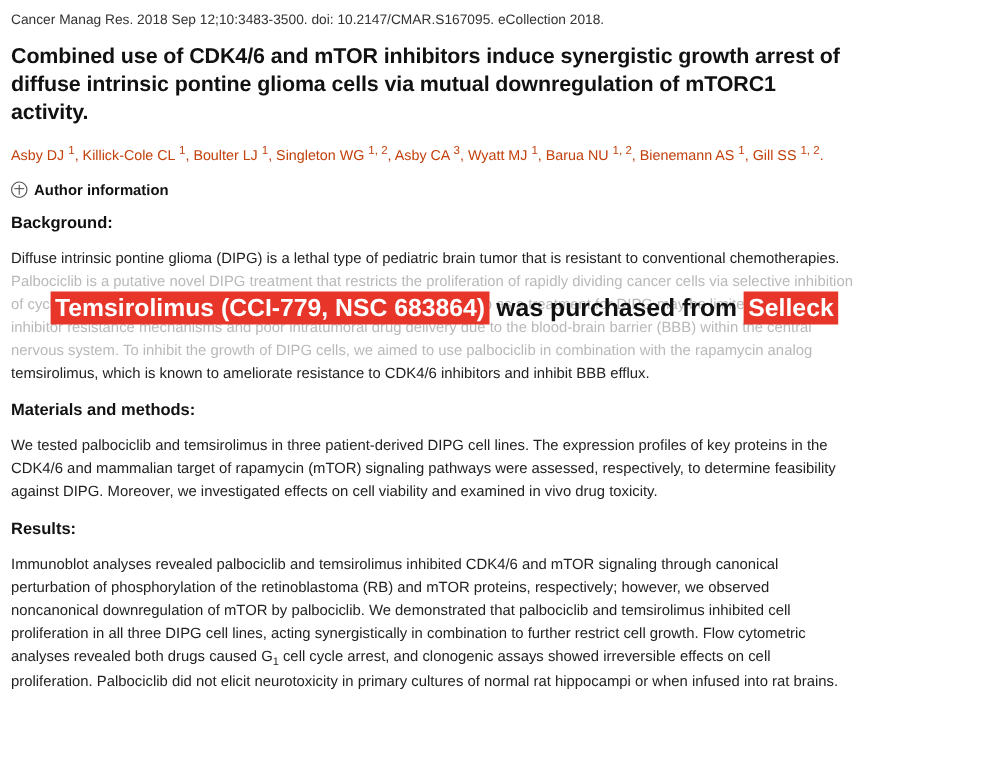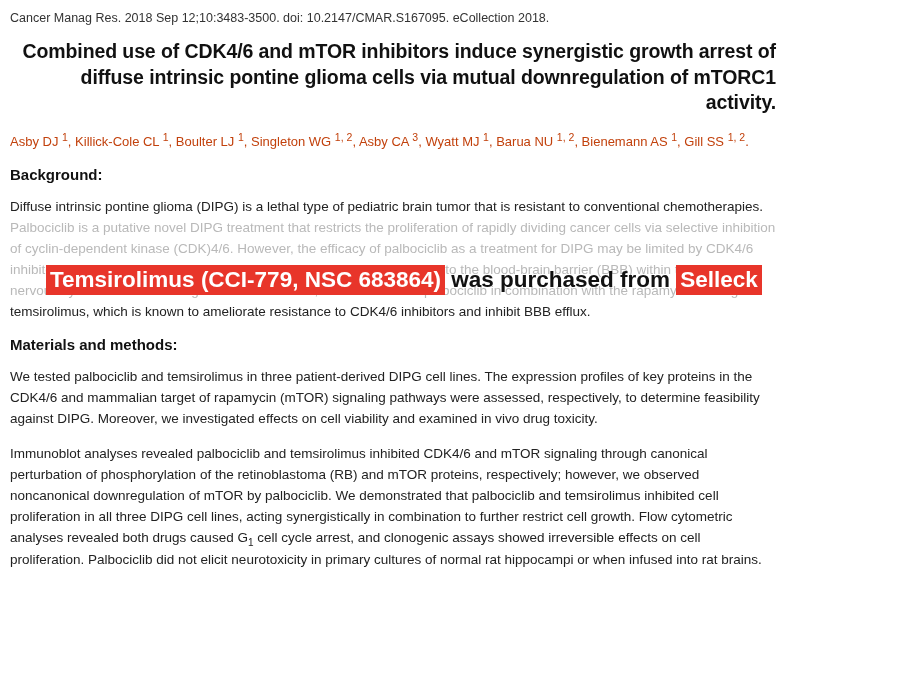--- a/index.html
+++ b/index.html
@@ -27,21 +27,20 @@
     line-height: 1.35;
     margin: 2px 0 12px 0;
   }
   .title {
     font-size: 19.5px;
     font-weight: bold;
     line-height: 1.32;
     color: #111111;
     margin: 0 0 14px 0;
     letter-spacing: -0.1px;
-    text-align: right;
   }
   .authors {
     font-size: 13px;
     color: #c2410c;
     line-height: 1.5;
     margin: 0 0 14px 0;
   }
   .authors .sup {
     font-size: 10.5px;
     vertical-align: super;
@@ -127,28 +126,33 @@
 <body>
 
 <div class="page">
 
   <div class="citation">Cancer Manag Res. 2018 Sep 12;10:3483-3500. doi: 10.2147/CMAR.S167095. eCollection 2018.</div>
 
   <div class="title">Combined use of CDK4/6 and mTOR inhibitors induce synergistic growth arrest of diffuse intrinsic pontine glioma cells via mutual downregulation of mTORC1 activity.</div>
 
   <div class="authors">Asby DJ <span class="sup">1</span>, Killick-Cole CL <span class="sup">1</span>, Boulter LJ <span class="sup">1</span>, Singleton WG <span class="sup">1</span><span class="sup">, 2</span>, Asby CA <span class="sup">3</span>, Wyatt MJ <span class="sup">1</span>, Barua NU <span class="sup">1</span><span class="sup">, 2</span>, Bienemann AS <span class="sup">1</span>, Gill SS <span class="sup">1</span><span class="sup">, 2</span>.</div>
 
+  <div class="author-info">
+    <span class="plus-icon"></span>
+    <span>Author information</span>
+  </div>
 
 
   <h3 class="section">Background:</h3>
   <p class="body">Diffuse intrinsic pontine glioma (DIPG) is a lethal type of pediatric brain tumor that is resistant to conventional chemotherapies. <span class="faded">Palbociclib is a putative novel DIPG treatment that restricts the proliferation of rapidly dividing cancer cells via selective inhibition of cyclin-dependent kinase (CDK)4/6. However, the efficacy of palbociclib as a treatment for DIPG may be limited by CDK4/6 inhibitor resistance mechanisms and poor intratumoral drug delivery due to the blood-brain barrier (BBB) within the central nervous system. To inhibit the growth of DIPG cells, we aimed to use palbociclib in combination with the rapamycin analog </span>temsirolimus, which is known to ameliorate resistance to CDK4/6 inhibitors and inhibit BBB efflux.</p>
 
   <h3 class="section spaced">Materials and methods:</h3>
   <p class="body">We tested palbociclib and temsirolimus in three patient-derived DIPG cell lines. The expression profiles of key proteins in the CDK4/6 and mammalian target of rapamycin (mTOR) signaling pathways were assessed, respectively, to determine feasibility against DIPG. Moreover, we investigated effects on cell viability and examined in vivo drug toxicity.</p>
 
+  <h3 class="section spaced">Results:</h3>
   <p class="body"><span>Immunoblot analyses revealed palbociclib and temsirolimus inhibited CDK4/6 and mTOR signaling through canonical perturbation of phosphorylation of the retinoblastoma (RB) and mTOR proteins, respectively; however, we observed noncanonical downregulation of mTOR by palbociclib. We demonstrated that palbociclib and temsirolimus inhibited cell proliferation in all three DIPG cell lines, acting synergistically in combination to further restrict cell growth. Flow cytometric analyses revealed both drugs caused G</span><span class="sub">1</span><span> cell cycle arrest, and clonogenic assays showed irreversible effects on cell proliferation. Palbociclib did not elicit neurotoxicity in primary cultures of normal rat hippocampi or when infused into rat brains.</span></p>
 
 
   <div class="overlay">
     <span class="hl">Temsirolimus (CCI-779, NSC 683864)</span><span class="plain"> was purchased from </span><span class="hl">Selleck</span>
   </div>
 
 </div>
 
 </body></html>

